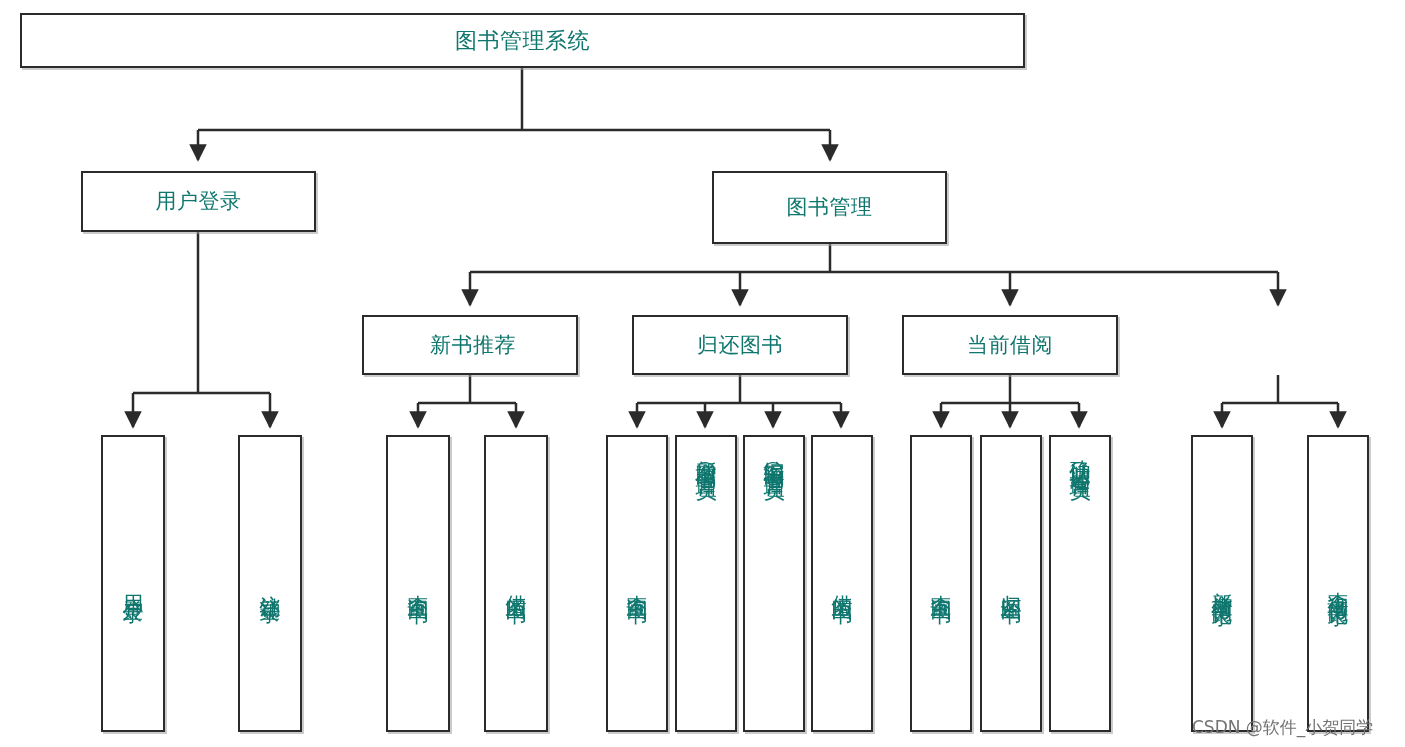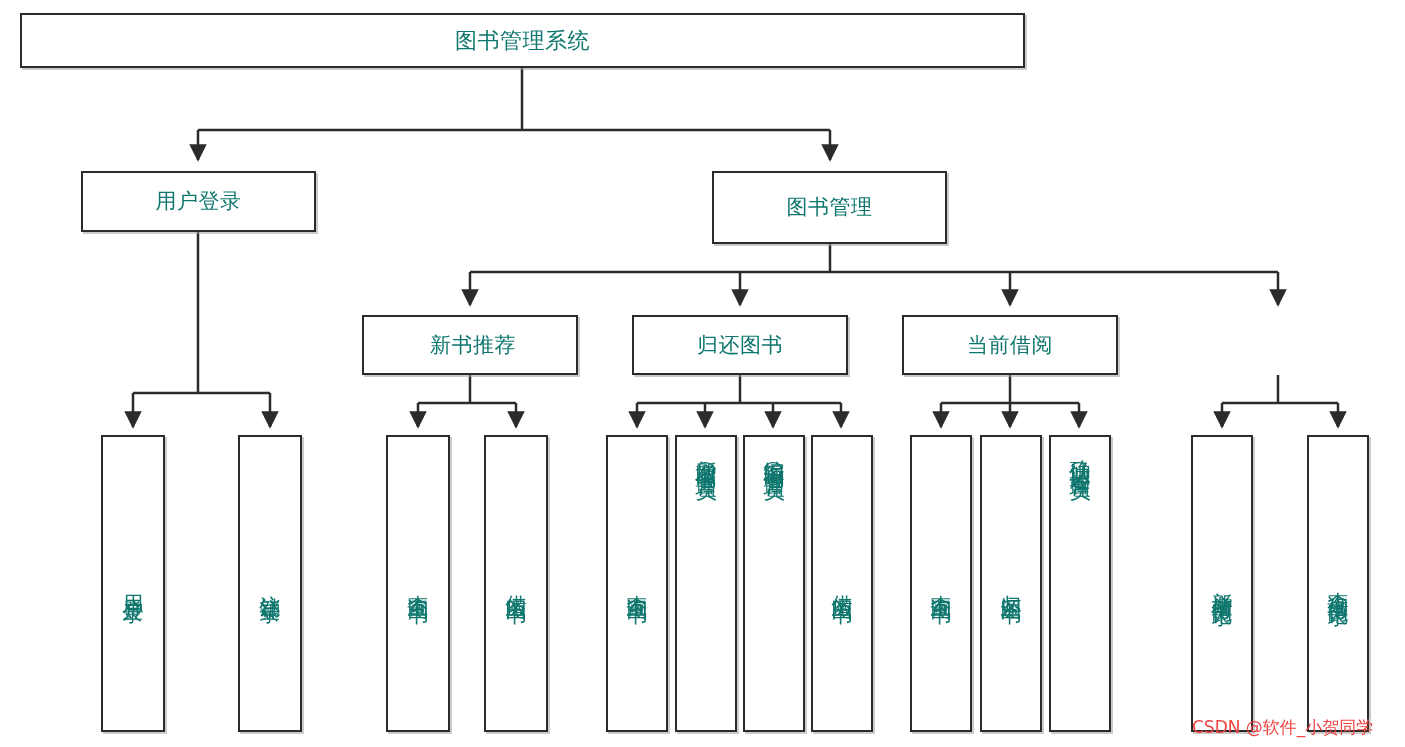--- a/index.html
+++ b/index.html
@@ -60,21 +60,21 @@
   .node.leaf.start .label { margin-top: 0; }
   .node.leaf.mid {
     align-items: center;
     padding-top: 0;
   }
   .watermark {
     position: absolute;
     left: 1192px;
     top: 716px;
     font-size: 17px;
-    color: #ef4444;
+    color: #737373;
     white-space: nowrap;
     z-index: 3;
     font-family: "DejaVu Sans", "Liberation Sans", sans-serif;
   }
 </style>
 </head>
 <body>
 
 <div id="canvas">
 

